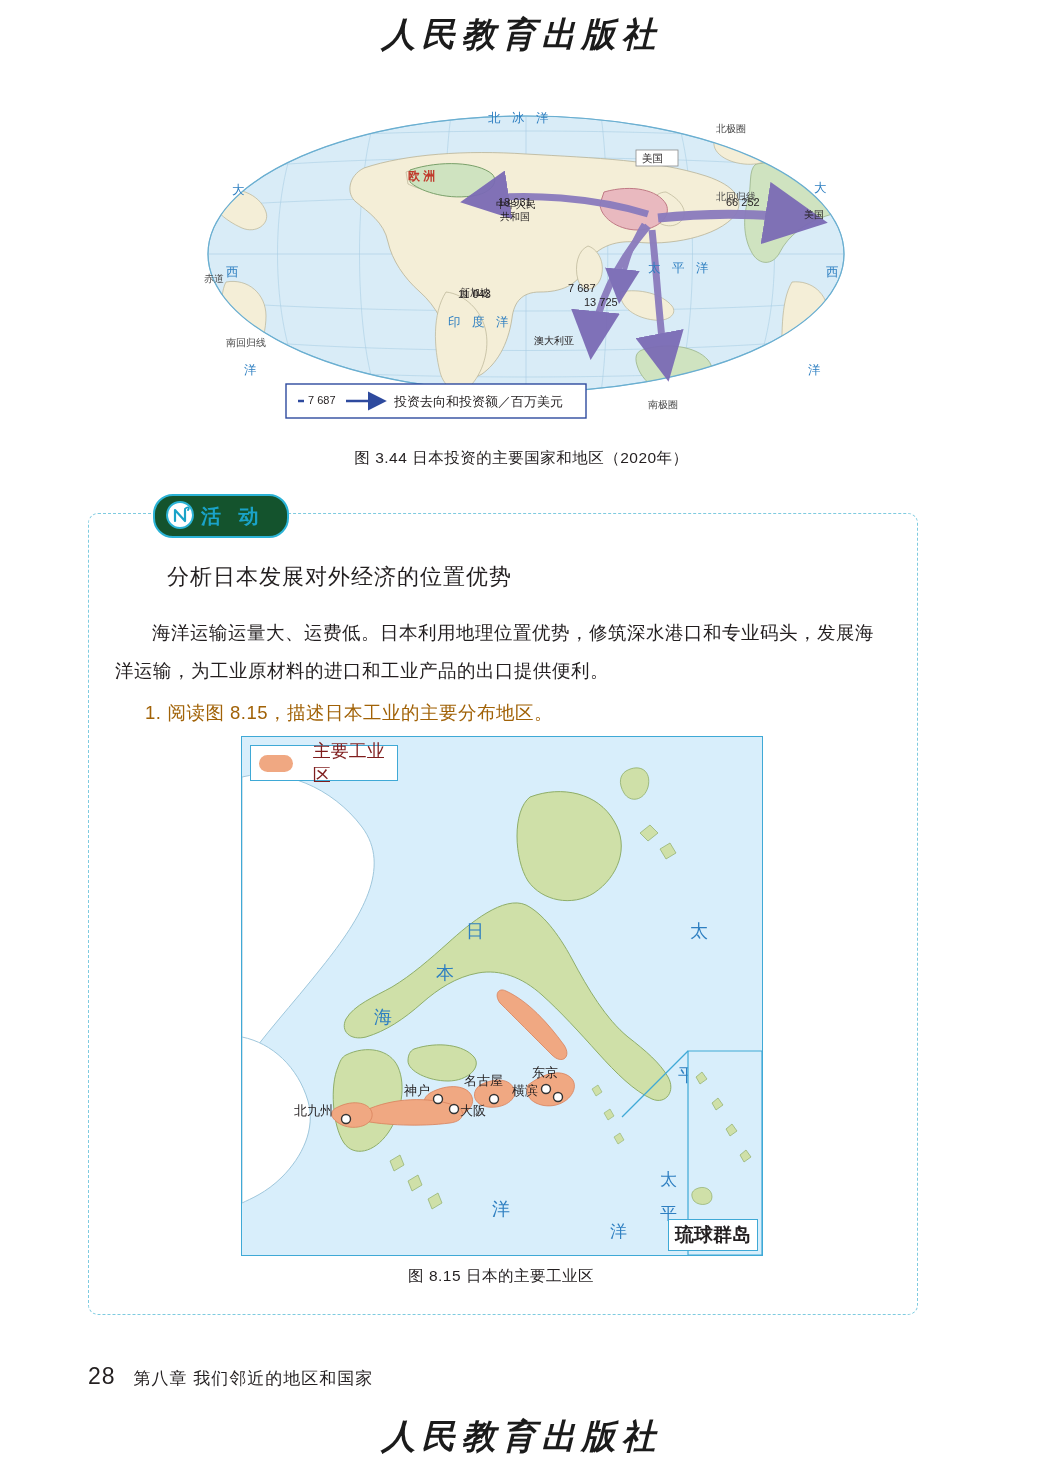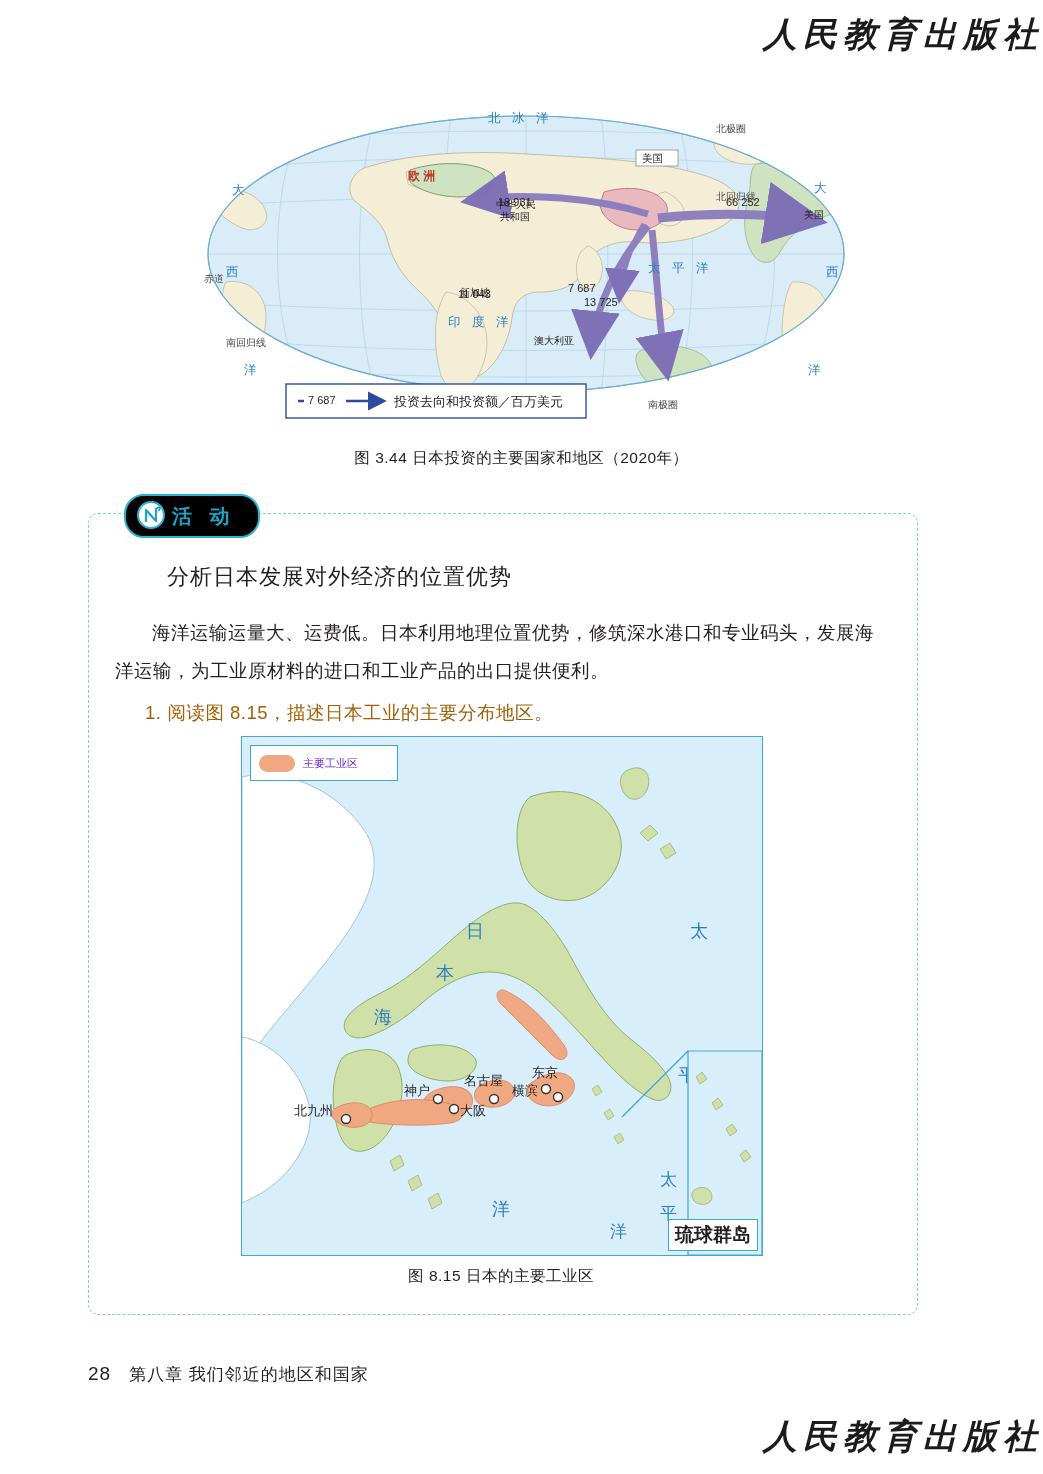--- a/index.html
+++ b/index.html
@@ -13,21 +13,21 @@
     position: relative;
     font-family: "Liberation Sans", sans-serif;
     color: #231f20;
     overflow: hidden;
   }
 
   
   .wordmark {
     position: absolute;
     left: 0; right: 0;
-    text-align: right;
+    text-align: center;
     font-family: "DejaVu Serif", serif;
     font-weight: bold;
     font-style: italic;
     color: #1b1b1b;
     letter-spacing: 6px;
     white-space: nowrap;
   }
   .wordmark-top { top: 12px; font-size: 34px; }
   .wordmark-bottom { bottom: 14px; font-size: 34px; }
 
@@ -56,25 +56,25 @@
     left: 88px;
     top: 513px;
     width: 828px;
     height: 800px;
     border: 1.5px dashed #7ecbe0;
     border-radius: 10px;
     background: #ffffff;
   }
   .activity-tab {
     position: absolute;
-    left: 35px;
+    left: 64px;
     top: -20px;
     height: 40px;
     padding: 0 22px 0 46px;
-    background: #000000;
+    background: #14532d;
     border: 2px solid #2bb3d6;
     border-radius: 20px;
     display: flex;
     align-items: center;
     color: #1aa3c8;
     font-size: 20px;
     letter-spacing: 6px;
     font-weight: bold;
     text-align: center;
   }
@@ -140,21 +140,21 @@
     align-items: center;
     padding-left: 8px;
     box-sizing: border-box;
   }
   .legend-swatch {
     width: 36px; height: 17px;
     background: #f0a882;
     border-radius: 9px;
     margin-right: 8px;
   }
-  .legend-label { font-size: 11px; color: #6d28d9; }
+  .legend-label { font-size: 18px; color: #7f1d1d; margin-left: 12px; }
 
   .inset-label {
     position: absolute;
     right: 4px;
     bottom: 4px;
     background: #ffffff;
     border: 1px solid #3fa9d6;
     font-size: 19px;
     padding: 2px 6px;
     color: #231f20;
@@ -169,21 +169,21 @@
 
   
   .footer {
     position: absolute;
     left: 88px;
     top: 1363px;
     font-size: 17px;
     color: #231f20;
     letter-spacing: 1px;
   }
-  .footer .pagenum { margin-right: 18px; font-size: 19px; }
+  .footer .pagenum { margin-right: 18px; font-size: 23px; }
 
   
   text { font-family: "Liberation Sans", sans-serif; }
 </style>
 </head>
 <body>
 
 <div class="wordmark wordmark-top">人民教育出版社</div>
 
 <div class="fig-814">

